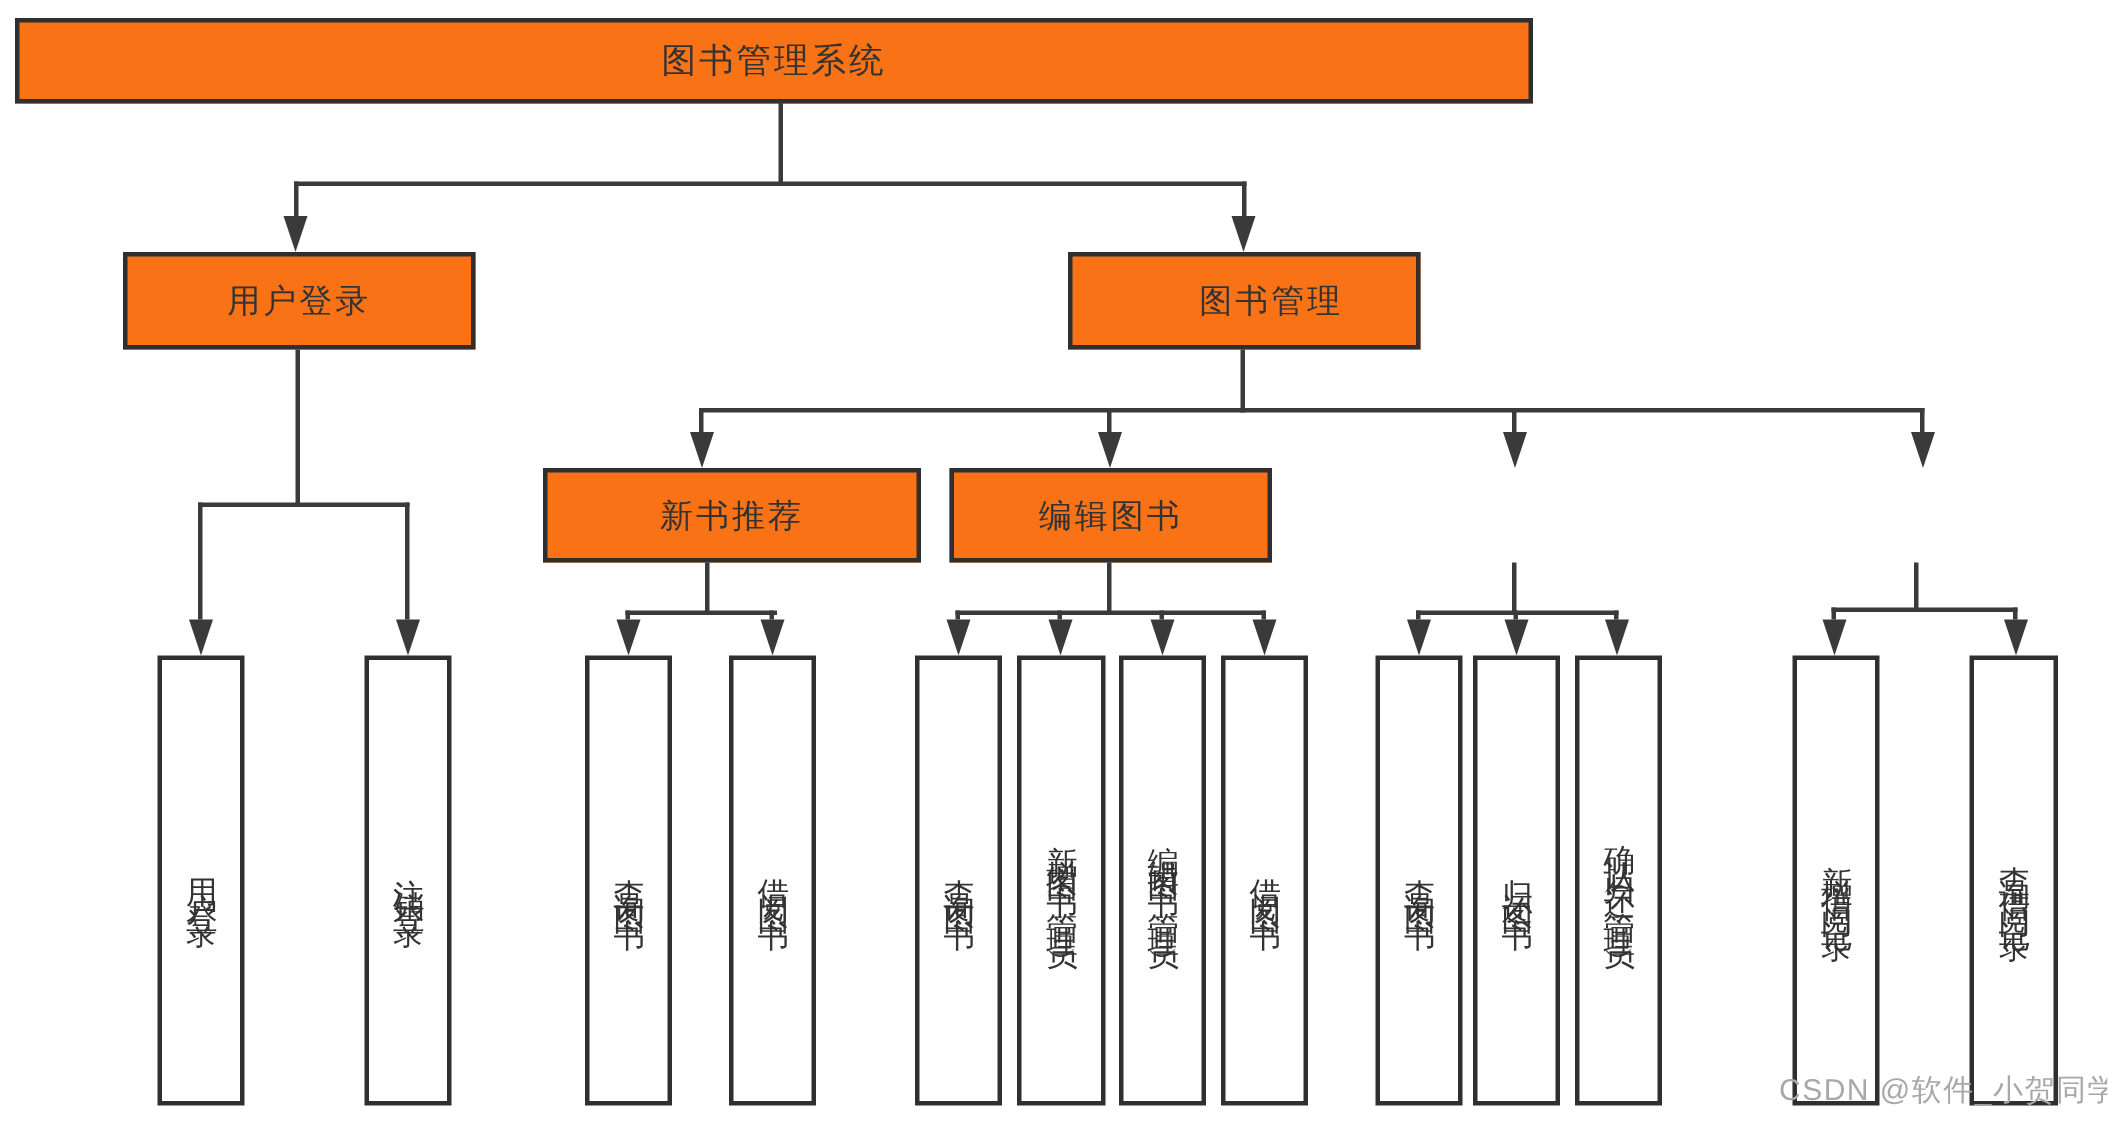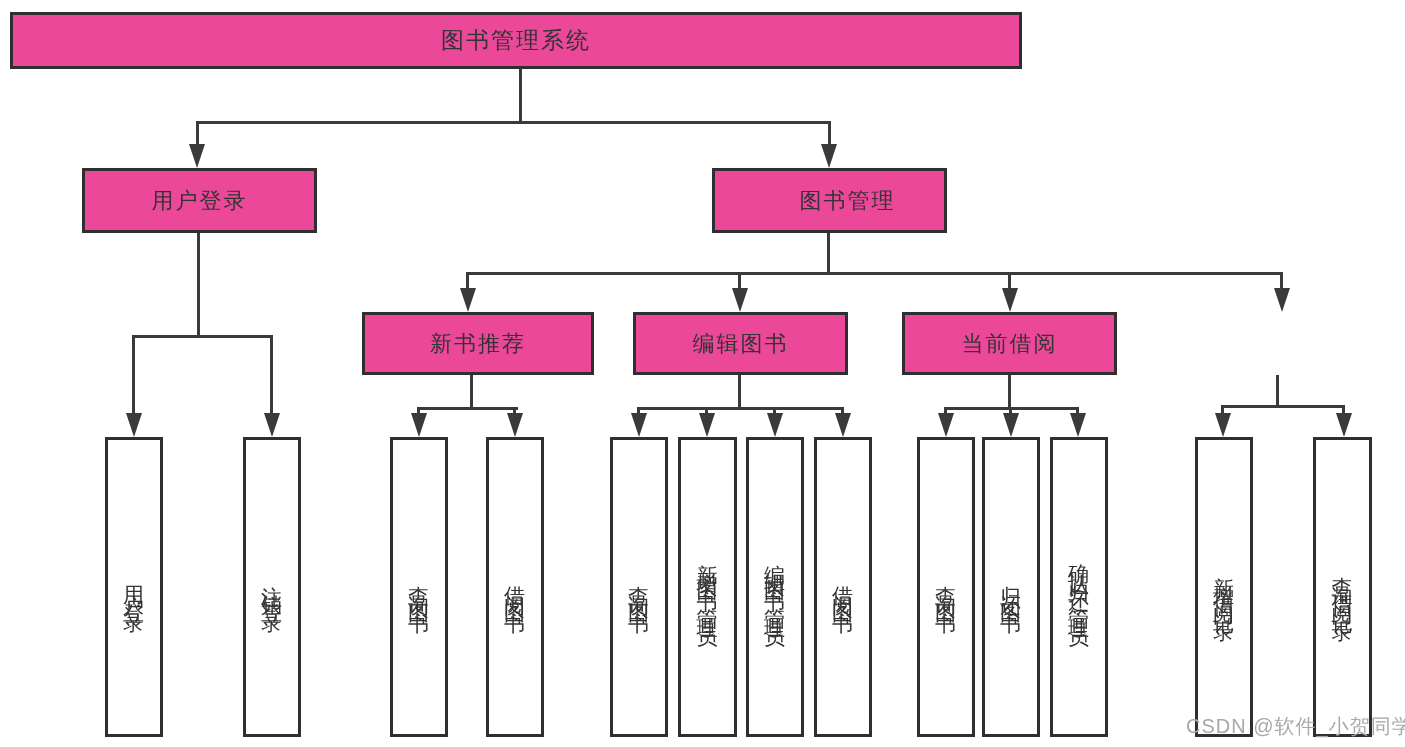--- a/index.html
+++ b/index.html
@@ -13,21 +13,21 @@
     position:relative;
     width:1405px;height:747px;
     background:#ffffff;
     font-family:"Liberation Sans", sans-serif;
     overflow:hidden;
   }
   .box{
     position:absolute;
     box-sizing:border-box;
     border:3px solid var(--border);
-    background:#ec4899;
+    background:#f97316;
     display:flex;align-items:center;justify-content:center;
     font-size:22px;color:var(--text);
     letter-spacing:2px;
     white-space:nowrap;
     text-align:right;
   }
   .root-box{font-size:23px;}
   .vbox{
     position:absolute;
     box-sizing:border-box;
@@ -84,23 +84,22 @@
   <div class="hline" style="left:466px;top:272px;width:817px;"></div>
   <div class="vline" style="left:466px;top:272px;height:16px;"></div>
   <div class="arrow" style="left:460px;top:288px;"></div>
   <div class="vline" style="left:738px;top:272px;height:16px;"></div>
   <div class="arrow" style="left:732px;top:288px;"></div>
   <div class="vline" style="left:1008px;top:272px;height:16px;"></div>
   <div class="arrow" style="left:1002px;top:288px;"></div>
   <div class="vline" style="left:1280px;top:272px;height:16px;"></div>
   <div class="arrow" style="left:1274px;top:288px;"></div>
 
-  <div class="box" style="left:362px;top:312px;width:232px;height:63px;">新书推荐</div>
+  <div class="box" style="left:362px;top:312px;width:252px;height:63px;">新书推荐</div>
   <div class="box" style="left:633px;top:312px;width:215px;height:63px;">编辑图书</div>
-  <div class="box" style="left:902px;top:312px;width:215px;height:63px;">当前借阅</div>
 
   <div class="vline" style="left:470px;top:375px;height:35px;"></div>
   <div class="hline" style="left:417px;top:407px;width:101px;"></div>
   <div class="vline" style="left:417px;top:407px;height:6px;"></div>
   <div class="arrow" style="left:411px;top:413px;"></div>
   <div class="vline" style="left:513px;top:407px;height:6px;"></div>
   <div class="arrow" style="left:507px;top:413px;"></div>
 
   <div class="vline" style="left:738px;top:375px;height:35px;"></div>
   <div class="hline" style="left:637px;top:407px;width:207px;"></div>

